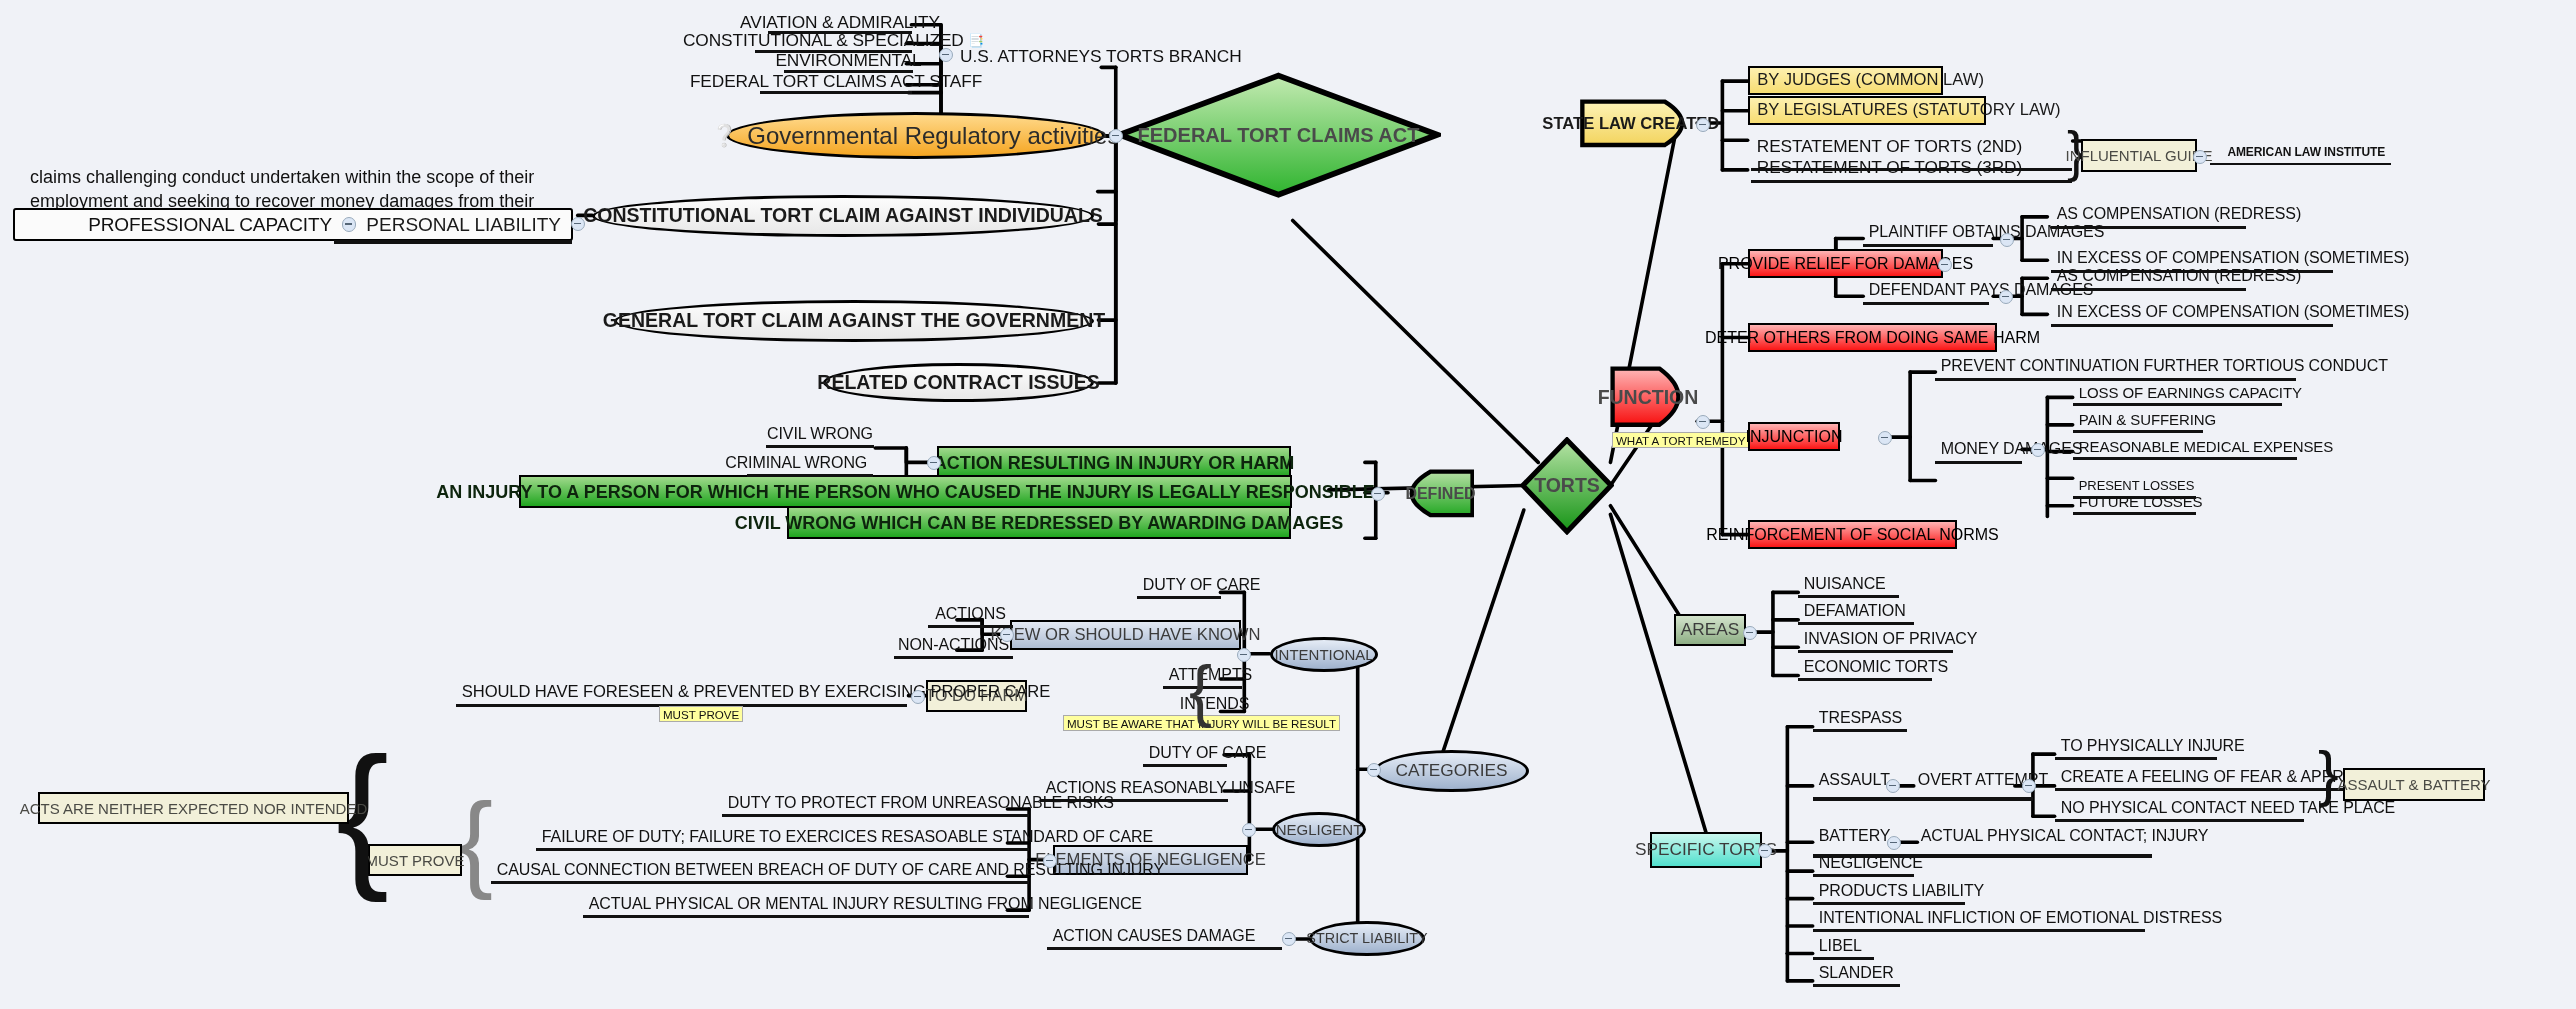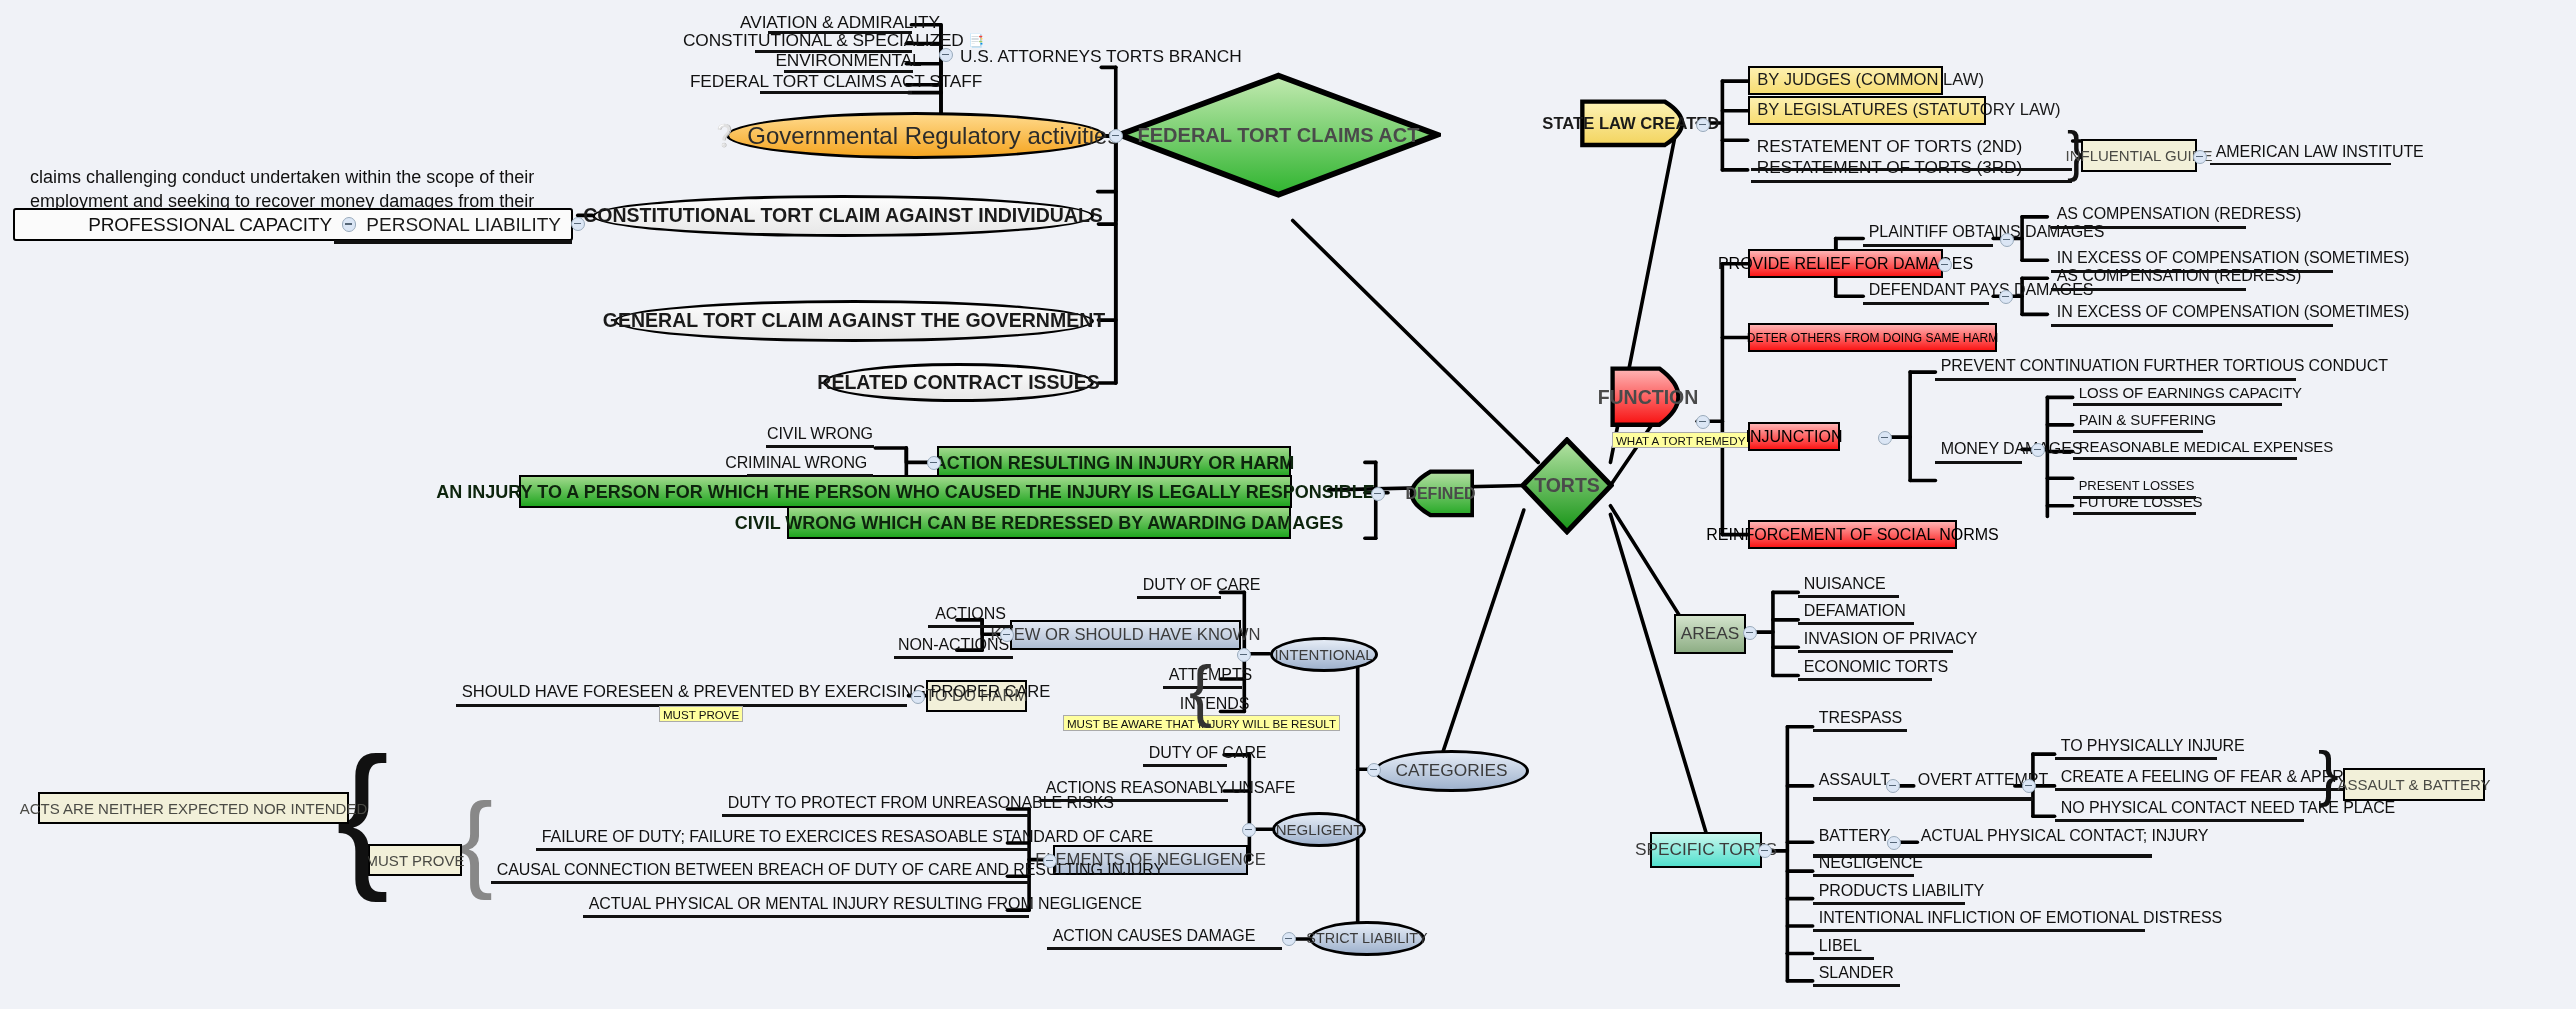--- a/index.html
+++ b/index.html
@@ -323,21 +323,21 @@
     <span>RESTATEMENT OF TORTS (3RD)</span>
     </div>
 
   <div class="brace" style="left:2067px;top:124px;font-size:55px;">}</div>
 
   <div class="node box cream" style="left:2081px;top:139px;width:116px;height:33px;font-size:15px;">
     <span>INFLUENTIAL GUIDE</span>
     </div>
   <div class="collapse" style="left:2193px;top:150px;"></div>
 
-  <div class="node ul tiny" style="left:2210px;top:142px;width:181px;height:23px;font-size:16px;justify-content:flex-start;">
+  <div class="node ul tiny" style="left:2210px;top:142px;width:181px;height:23px;font-size:12px;justify-content:flex-end;font-weight:bold;">
     <span>AMERICAN LAW INSTITUTE</span>
     </div>
 
   <div class="flag" style="left:1609px;top:365px;width:90px;height:64px;justify-content:center;">
     <svg class="fshape" viewBox="0 0 125 88">
       <defs>
           <linearGradient id="gFun" x1="0" y1="0" x2="0" y2="1">
         <stop offset="0%" stop-color="#ffb6b6"></stop>
             <stop offset="100%" stop-color="#f81010"></stop>
       </linearGradient>
@@ -348,21 +348,21 @@
   </div>
   <div class="collapse" style="left:1696px;top:415px;"></div>
   <div class="box note-y" style="position:absolute;left:1612px;top:432px;width:auto;">
     <span>WHAT A TORT REMEDY DOES</span></div>
 
   <div class="node box red" style="left:1748px;top:249px;width:195px;height:29px;font-size:16px;">
     <span>PROVIDE RELIEF FOR DAMAGES</span>
     </div>
   <div class="collapse" style="left:1938px;top:258px;"></div>
 
-  <div class="node box red" style="left:1748px;top:323px;width:249px;height:29px;font-size:12px;">
+  <div class="node box red" style="left:1748px;top:323px;width:249px;height:29px;font-size:16px;">
     <span>DETER OTHERS FROM DOING SAME HARM</span>
     </div>
 
   <div class="node box red" style="left:1748px;top:422px;width:92px;height:29px;font-size:16px;">
     <span>INJUNCTION</span>
     </div>
   <div class="collapse" style="left:1878px;top:431px;"></div>
 
   <div class="node box red" style="left:1748px;top:520px;width:209px;height:29px;font-size:16px;">
     <span>REINFORCEMENT OF SOCIAL NORMS</span>
@@ -444,21 +444,21 @@
     <span>CIVIL WRONG WHICH CAN BE REDRESSED BY AWARDING DAMAGES</span>
     </div>
 
   <div class="node ul" style="left:766px;top:425px;width:108px;height:23px;font-size:16px;justify-content:center;">
     <span>CIVIL  WRONG</span>
     </div>
   <div class="node ul" style="left:747px;top:454px;width:126px;height:23px;font-size:16px;justify-content:flex-end;">
     <span>CRIMINAL WRONG</span>
     </div>
 
-  <div class="node box greenlt" style="left:1674px;top:614px;width:72px;height:40px;font-size:17.3px;">
+  <div class="node box greenlt" style="left:1674px;top:614px;width:72px;height:32px;font-size:17.3px;">
     <span>AREAS</span>
     </div>
   <div class="collapse" style="left:1743px;top:626px;"></div>
 
   <div class="node ul" style="left:1798px;top:575px;width:101px;height:23px;font-size:16px;justify-content:flex-start;">
     <span>NUISANCE</span>
     </div>
   <div class="node ul" style="left:1798px;top:602px;width:116px;height:23px;font-size:16px;justify-content:flex-start;">
     <span>DEFAMATION</span>
     </div>

